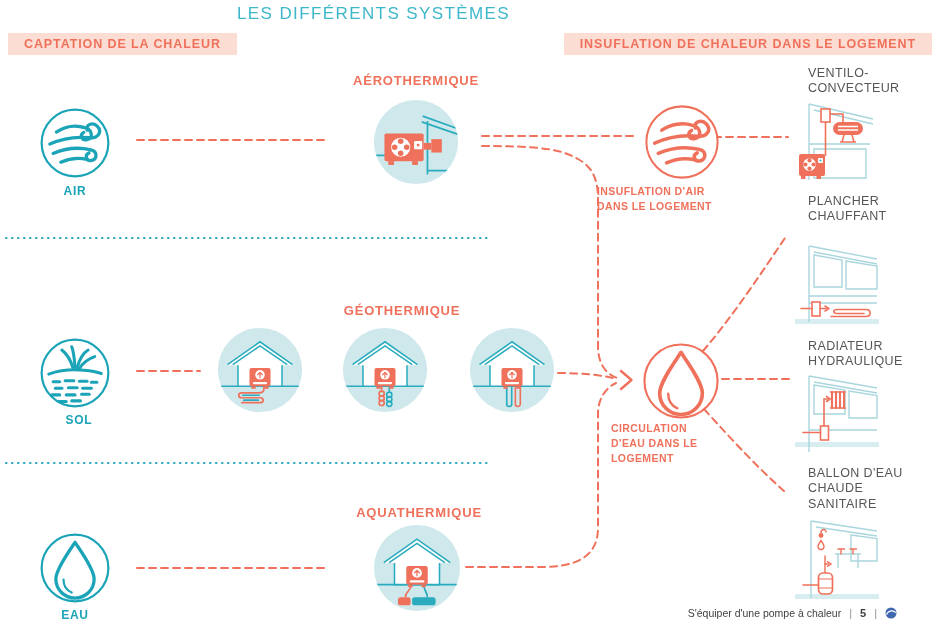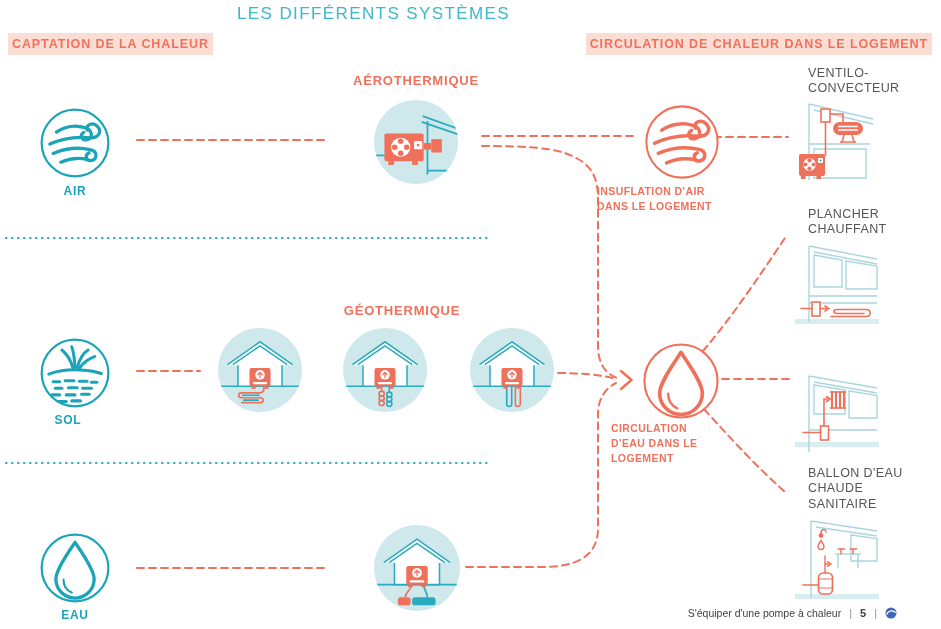--- a/index.html
+++ b/index.html
@@ -3,21 +3,21 @@
 <meta charset="utf-8">
 <style>
   html,body{margin:0;padding:0;background:#fff;}
   .canvas{position:relative;width:941px;height:629px;background:#fff;overflow:hidden;
           font-family:"Liberation Sans",sans-serif;}
   .overlay{position:absolute;left:0;top:0;z-index:1;}
   .abs{position:absolute;z-index:2;}
   .title{left:0;top:4px;width:747px;text-align:center;font-size:17px;letter-spacing:1.4px;
          color:#3db7ca;font-weight:400;}
   .hdr{top:33px;background:#fbddd3;color:#f0715b;font-weight:700;font-size:12.5px;
-       letter-spacing:.9px;padding:4px 4px;}
+       letter-spacing:.9px;padding:4px 16px;}
   .hdr-left{left:8px;}
   .hdr-right{right:9px;}
   .sys-label{width:210px;text-align:center;font-weight:700;font-size:13px;color:#f0715b;
              letter-spacing:.8px;margin-top:8px;}
   .src-label{width:70px;text-align:center;font-weight:700;font-size:12px;color:#1ba4b8;
              letter-spacing:.7px;}
   .dist-label{font-weight:700;font-size:10.5px;line-height:1.45;
               color:#f0715b;letter-spacing:.4px;white-space:pre-line;}
   .em-label{left:808px;font-size:12.5px;line-height:1.22;color:#55565a;letter-spacing:.4px;
             white-space:pre-line;}
@@ -48,21 +48,21 @@
     </g>
     <path d="M621 371 L631.5 380 L621 389" stroke="#f0715b" stroke-width="2.4" fill="none" stroke-linecap="round" stroke-linejoin="round"></path>
     <g stroke="#2aa8ba" stroke-width="2.2" fill="none" stroke-linecap="round" stroke-dasharray="0.5 5.5">
       <path d="M6 238 H490"></path>
       <path d="M6 463 H490"></path>
     </g>
   </svg>
 
   <div class="abs title">LES DIFFÉRENTS SYSTÈMES</div>
   <div class="abs hdr hdr-left">CAPTATION DE LA CHALEUR</div>
-  <div class="abs hdr hdr-right">CIRCULATION DE CHALEUR DANS LE LOGEMENT</div>
+  <div class="abs hdr hdr-right">INSUFLATION DE CHALEUR DANS LE LOGEMENT</div>
 
   <div class="abs" style="left:40px;top:108px;">
     <svg width="70" height="70" viewBox="0 0 64 64">
       <circle cx="32" cy="32" r="30.5" fill="#fff" stroke="#1ba4b8" stroke-width="2"></circle>
       <g stroke="#1ba4b8" stroke-width="3" fill="none" stroke-linecap="round">
         <path d="M15 22 C23 16.5 33 15.5 41 18 C48 20 49 27.5 43 29 C38 30.2 36 24.5 40 22.3"></path>
         <path d="M9 33 C21 27.5 34 26 45 27.2 C53.5 28 57 21.5 52.5 16.8 C48.5 12.6 42 14.8 43.2 20.2"></path>
         <path d="M12 41.5 C24 36.5 37 36 46.5 38.2 C53 39.7 52.5 47.5 46.5 48 C41.8 48.4 40.8 42.8 44.8 41.2"></path>
         <path d="M19 49.5 C27 46 36 45.4 43 47"></path>
       </g>
@@ -87,21 +87,21 @@
           <path d="M26 45.5 H34"></path>
           <path d="M39 46 H47"></path>
         <path d="M11 52 H18"></path>
           <path d="M24 52 H32"></path>
           <path d="M38 51.5 H45"></path>
         <path d="M17 58 H24"></path>
           <path d="M29 57.5 H37"></path>
       </g>
     </svg>
   </div>
-  <div class="abs src-label" style="left:33px;top:413px;">SOL</div>
+  <div class="abs src-label" style="left:44px;top:413px;">SOL</div>
 
   <div class="abs" style="left:40px;top:533px;">
     <svg width="70" height="70" viewBox="0 0 64 64">
       <circle cx="32" cy="32" r="30.5" fill="#fff" stroke="#1ba4b8" stroke-width="2"></circle>
       <path d="M32 8.5 C26.5 17 14.5 33 14.5 42 A17.5 17.5 0 0 0 49.5 42 C49.5 33 37.5 17 32 8.5 Z" fill="none" stroke="#1ba4b8" stroke-width="3" stroke-linejoin="round"></path>
       <path d="M21.5 42.5 C21.5 48 24.5 52.5 29 54.4" fill="none" stroke="#1ba4b8" stroke-width="2" stroke-linecap="round"></path>
     </svg>
   </div>
   <div class="abs src-label" style="left:40px;top:608px;">EAU</div>
 
@@ -221,20 +221,21 @@
         <rect x="35" y="44" width="22" height="19" rx="2" fill="#f0715b"></rect>
         <circle cx="46" cy="51" r="5" fill="#fff"></circle>
         <path d="M46 54 V48.6 M43.6 50.9 L46 48.5 L48.4 50.9" stroke="#f0715b" stroke-width="1.3" fill="none" stroke-linecap="round"></path>
         <rect x="38.5" y="58.5" width="15" height="2.4" rx="1.2" fill="#fff"></rect>
         <rect x="37" y="63" width="4.5" height="2.6" fill="#f0715b"></rect>
         <rect x="50.5" y="63" width="4.5" height="2.6" fill="#f0715b"></rect>
       </g>
     </svg>
   </div>
 
+  <div class="abs sys-label" style="left:314px;top:497px;">AQUATHERMIQUE</div>
   <div class="abs" style="left:372px;top:523px;">
     <svg width="90" height="90" viewBox="0 0 92 92">
       <defs>
           <clipPath id="c-aq">
             <circle cx="46" cy="46" r="44"></circle>
           </clipPath>
         </defs>
       <circle cx="46" cy="46" r="44" fill="#cfe8ec"></circle>
       <g clip-path="url(#c-aq)">
         <path d="M4 63 H88" stroke="#2aacbe" stroke-width="1.6" fill="none"></path>
@@ -309,21 +310,21 @@
           <circle cx="16.6" cy="64.5" r="2.1"></circle>
       </g>
       <circle cx="12.5" cy="64.5" r="1.1" fill="#fff"></circle>
       <rect x="21" y="58" width="5" height="5" rx="0.8" fill="#fff"></rect>
       <circle cx="23.5" cy="60.5" r="1" fill="#2aacbe"></circle>
       <rect x="4" y="76" width="4.5" height="3" fill="#f0715b"></rect>
       <rect x="19.5" y="76" width="4.5" height="3" fill="#f0715b"></rect>
     </svg>
   </div>
 
-  <div class="abs em-label" style="top:207px;">PLANCHER
+  <div class="abs em-label" style="top:194px;">PLANCHER
 CHAUFFANT</div>
   <div class="abs" style="left:795px;top:240px;">
     <svg width="84" height="88" viewBox="0 0 84 88">
       <rect x="0" y="79" width="84" height="5" fill="#d8edf0"></rect>
       <g stroke="#a9d6dd" stroke-width="1.4" fill="none">
         <path d="M14 6 V82"></path>
           <path d="M14 6 L82 19"></path>
           <path d="M19 12 L82 24"></path>
         <path d="M19 15 L47 20 V47 H19 Z"></path>
           <path d="M51 21 L82 26 V49 H51 Z"></path>
@@ -333,20 +334,22 @@
       <g stroke="#f0715b" stroke-width="1.6" fill="none" stroke-linecap="round">
         <rect x="17" y="62" width="8" height="14" fill="#fff"></rect>
         <path d="M6 68.5 H17"></path>
           <path d="M25 68.5 H31"></path>
         <path d="M30 66 L33.8 68.5 L30 71"></path>
         <path d="M36 76.5 H71 C76.5 76.5 76.5 69.5 71 69.5 H42 C37.8 69.5 37.8 73.5 42 73.5 H69"></path>
       </g>
     </svg>
   </div>
 
+  <div class="abs em-label" style="top:339px;">RADIATEUR
+HYDRAULIQUE</div>
   <div class="abs" style="left:795px;top:368px;">
     <svg width="84" height="90" viewBox="0 0 84 90">
       <rect x="0" y="74" width="84" height="5" fill="#d8edf0"></rect>
       <g stroke="#a9d6dd" stroke-width="1.4" fill="none">
         <path d="M14 8 V84"></path>
           <path d="M14 8 L82 20"></path>
           <path d="M19 14 L82 25"></path>
         <path d="M19 17 L50 22 V46 H19 Z"></path>
           <path d="M54 23 L82 27.5 V50 H54 Z"></path>
         <path d="M14 62 H82"></path>

